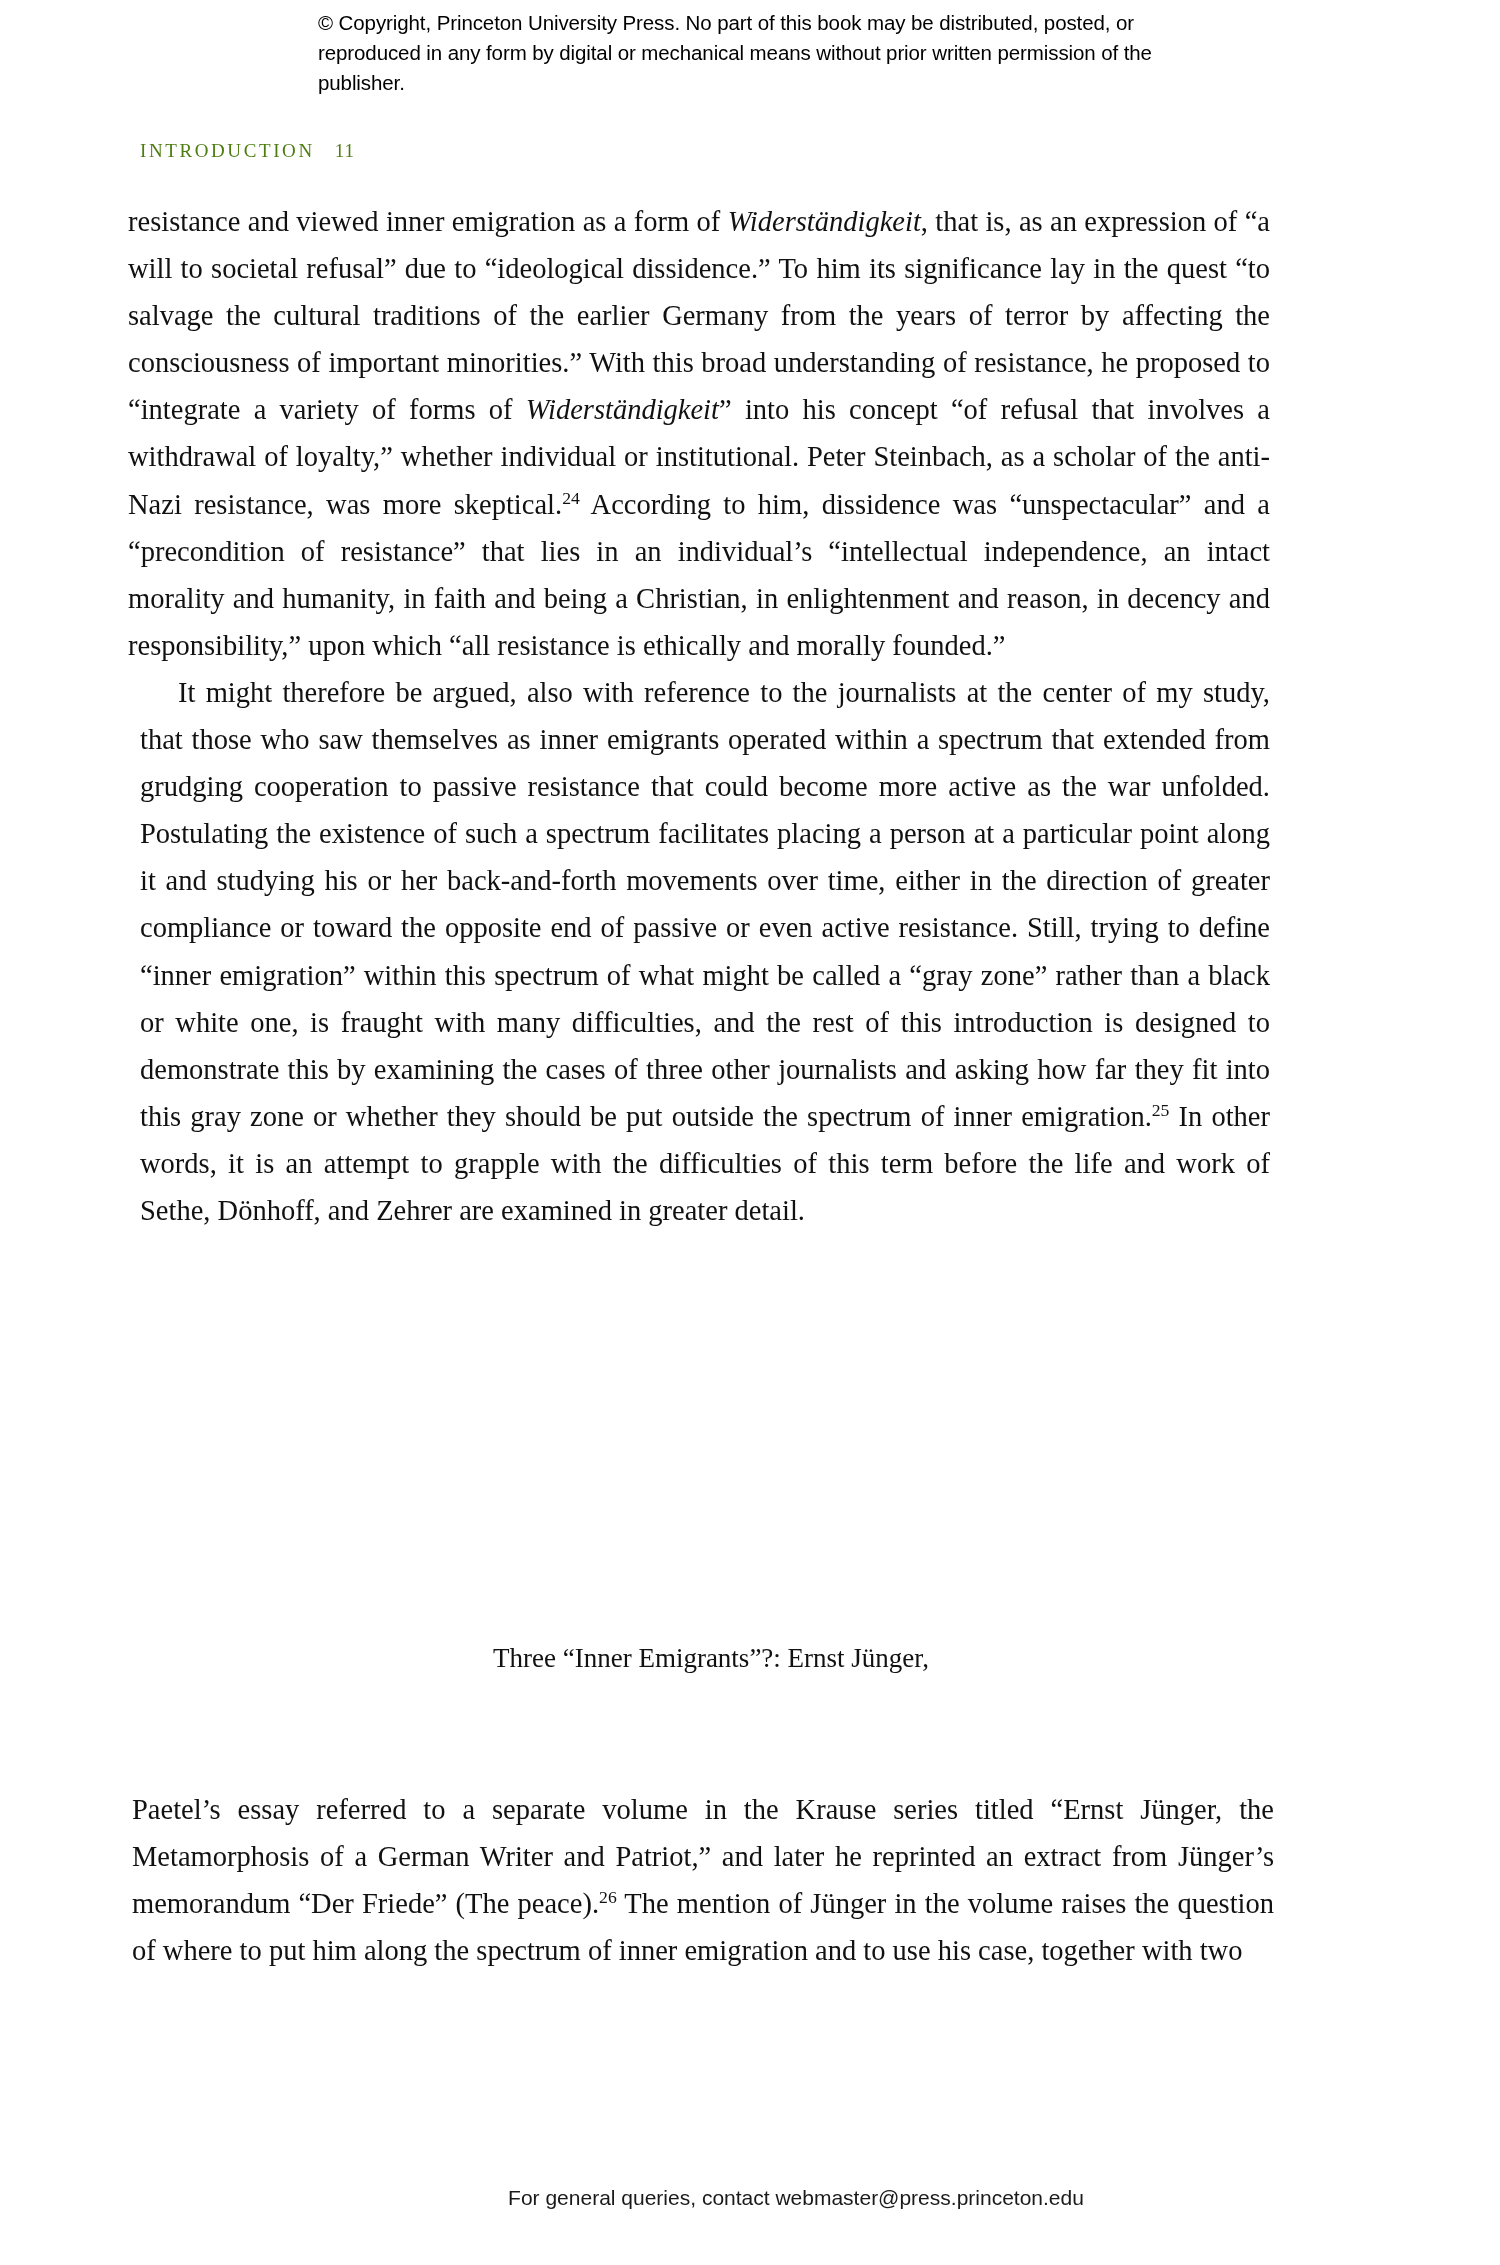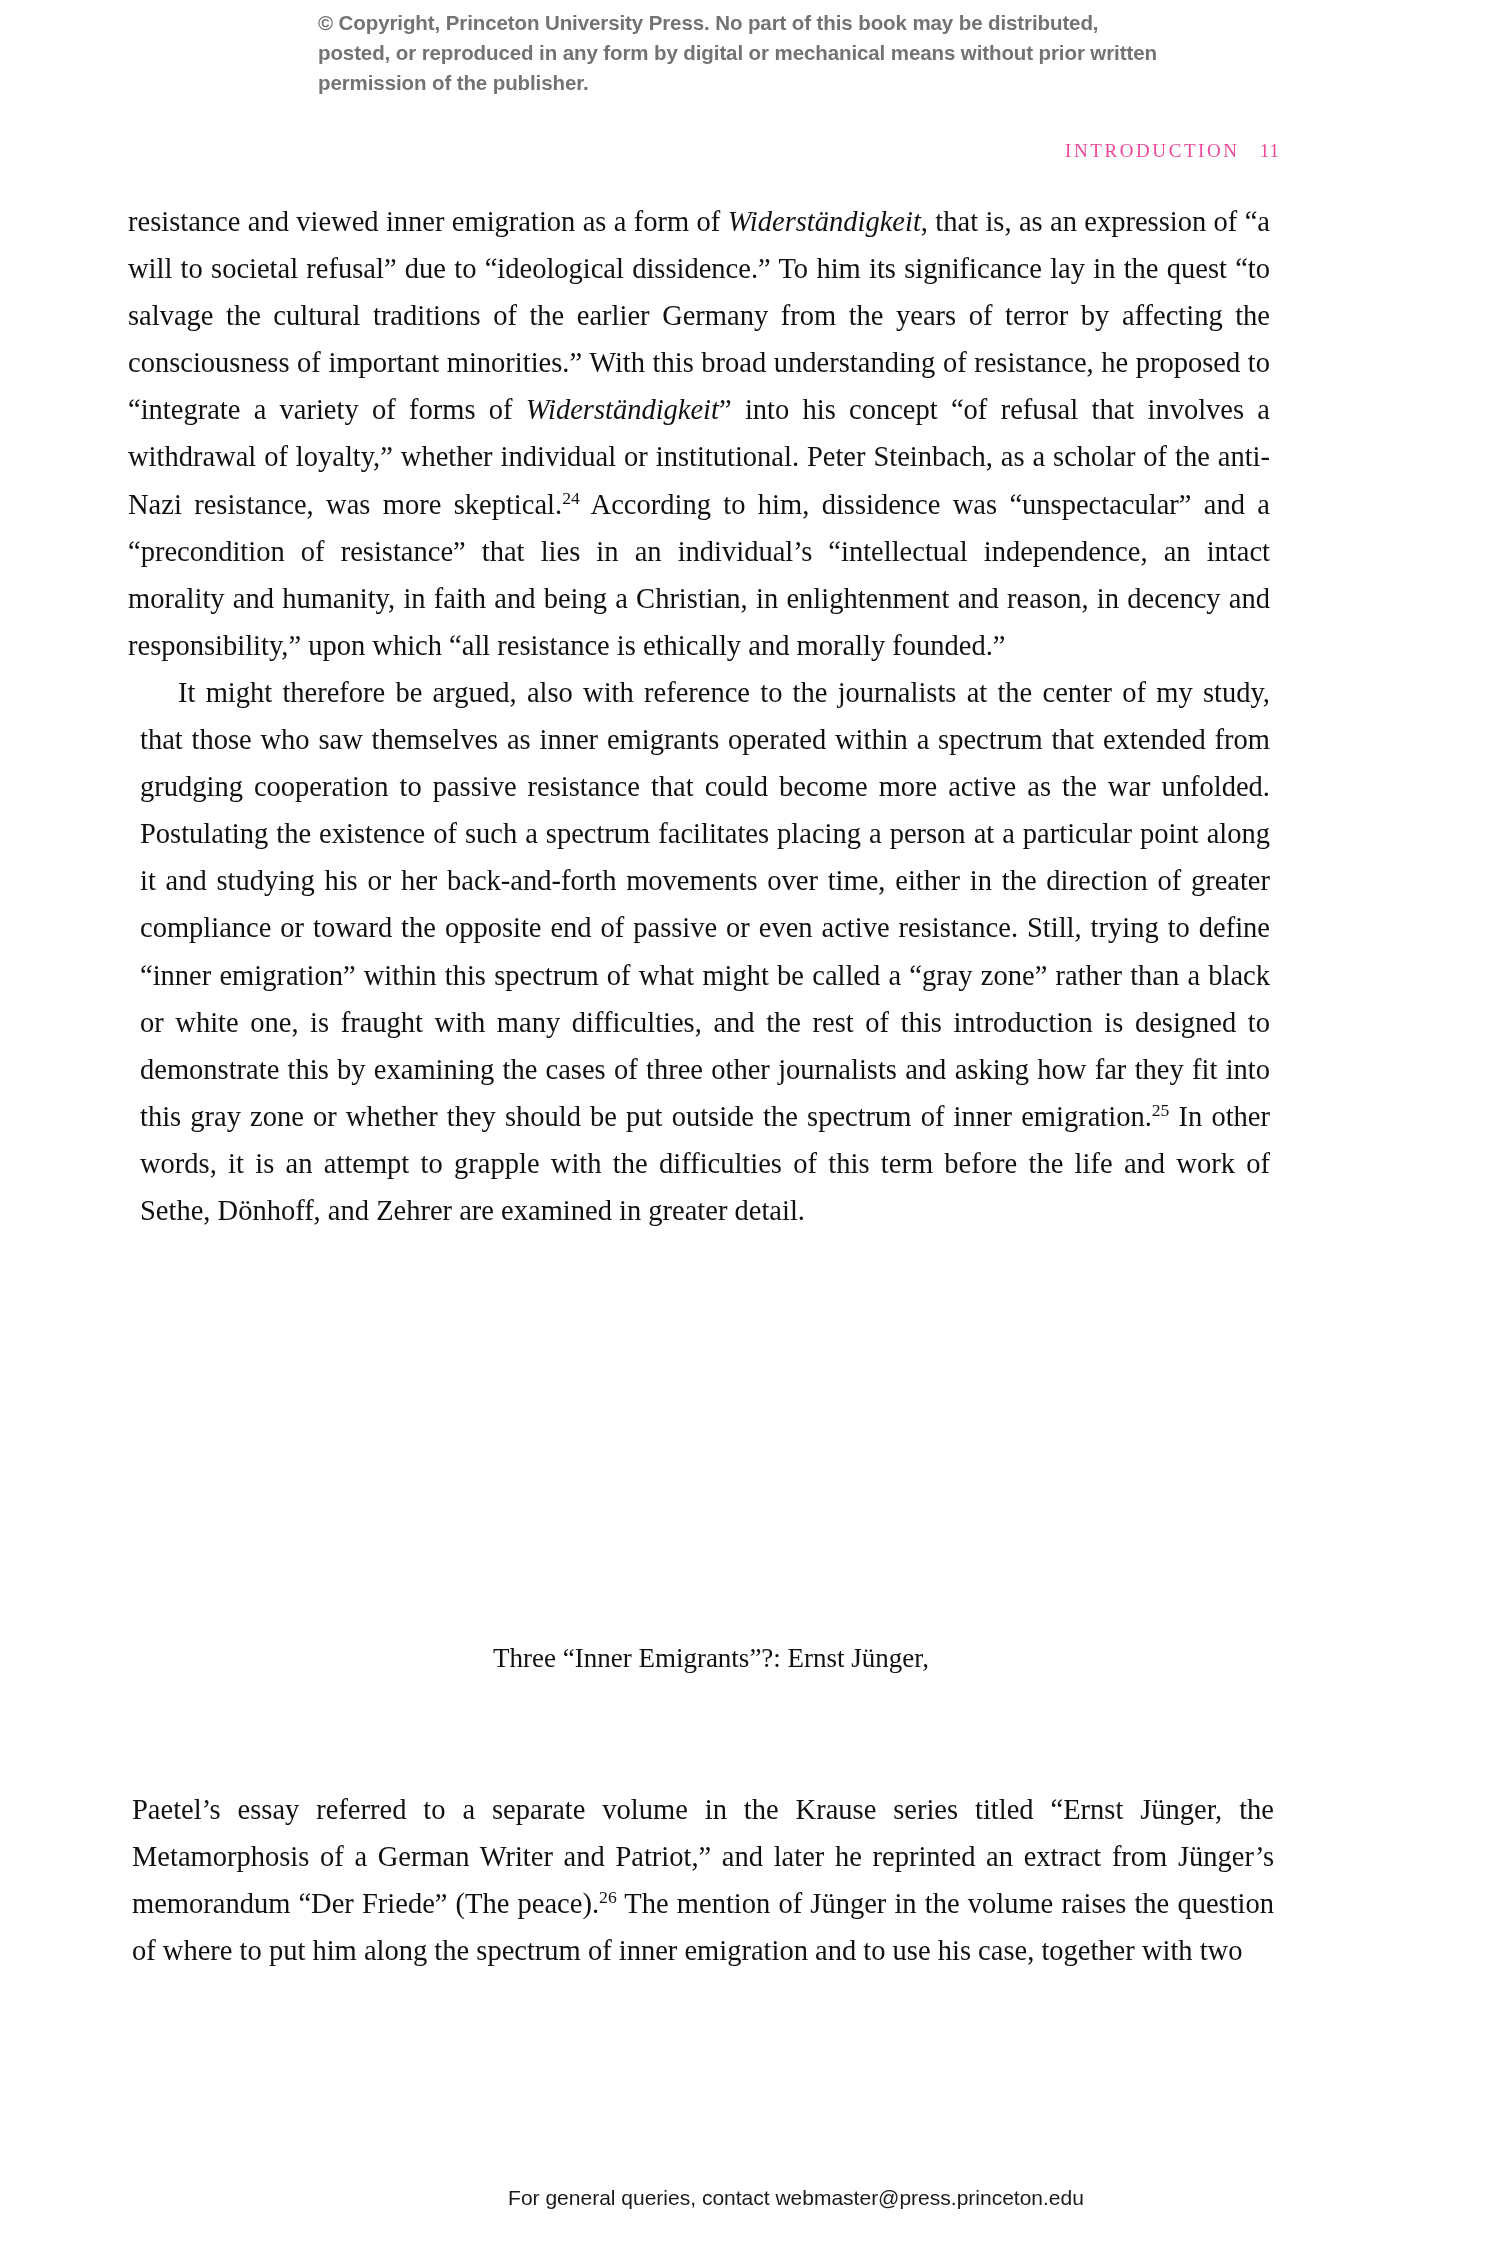--- a/index.html
+++ b/index.html
@@ -20,35 +20,34 @@
 
   
   .copyright {
     position: absolute;
     left: 318px;
     top: 8px;
     width: 850px;
     font-family: "Liberation Sans", "DejaVu Sans", sans-serif;
     font-size: 20.5px;
     line-height: 30px;
-    color: #737373;
+    color: #000000;
     letter-spacing: -0.1px;
-    font-weight: bold;
   }
 
   
   .runhead {
     position: absolute;
     left: 140px;
     top: 140px;
     width: 1140px;
-    text-align: right;
+    text-align: left;
     font-size: 19px;
     letter-spacing: 2.6px;
-    color: #ec4899;
+    color: #4d7c0f;
   }
   .runhead .rh-label {
     font-variant: small-caps;
   }
   .runhead .rh-page {
     margin-left: 20px;
     letter-spacing: 1px;
   }
 
   

